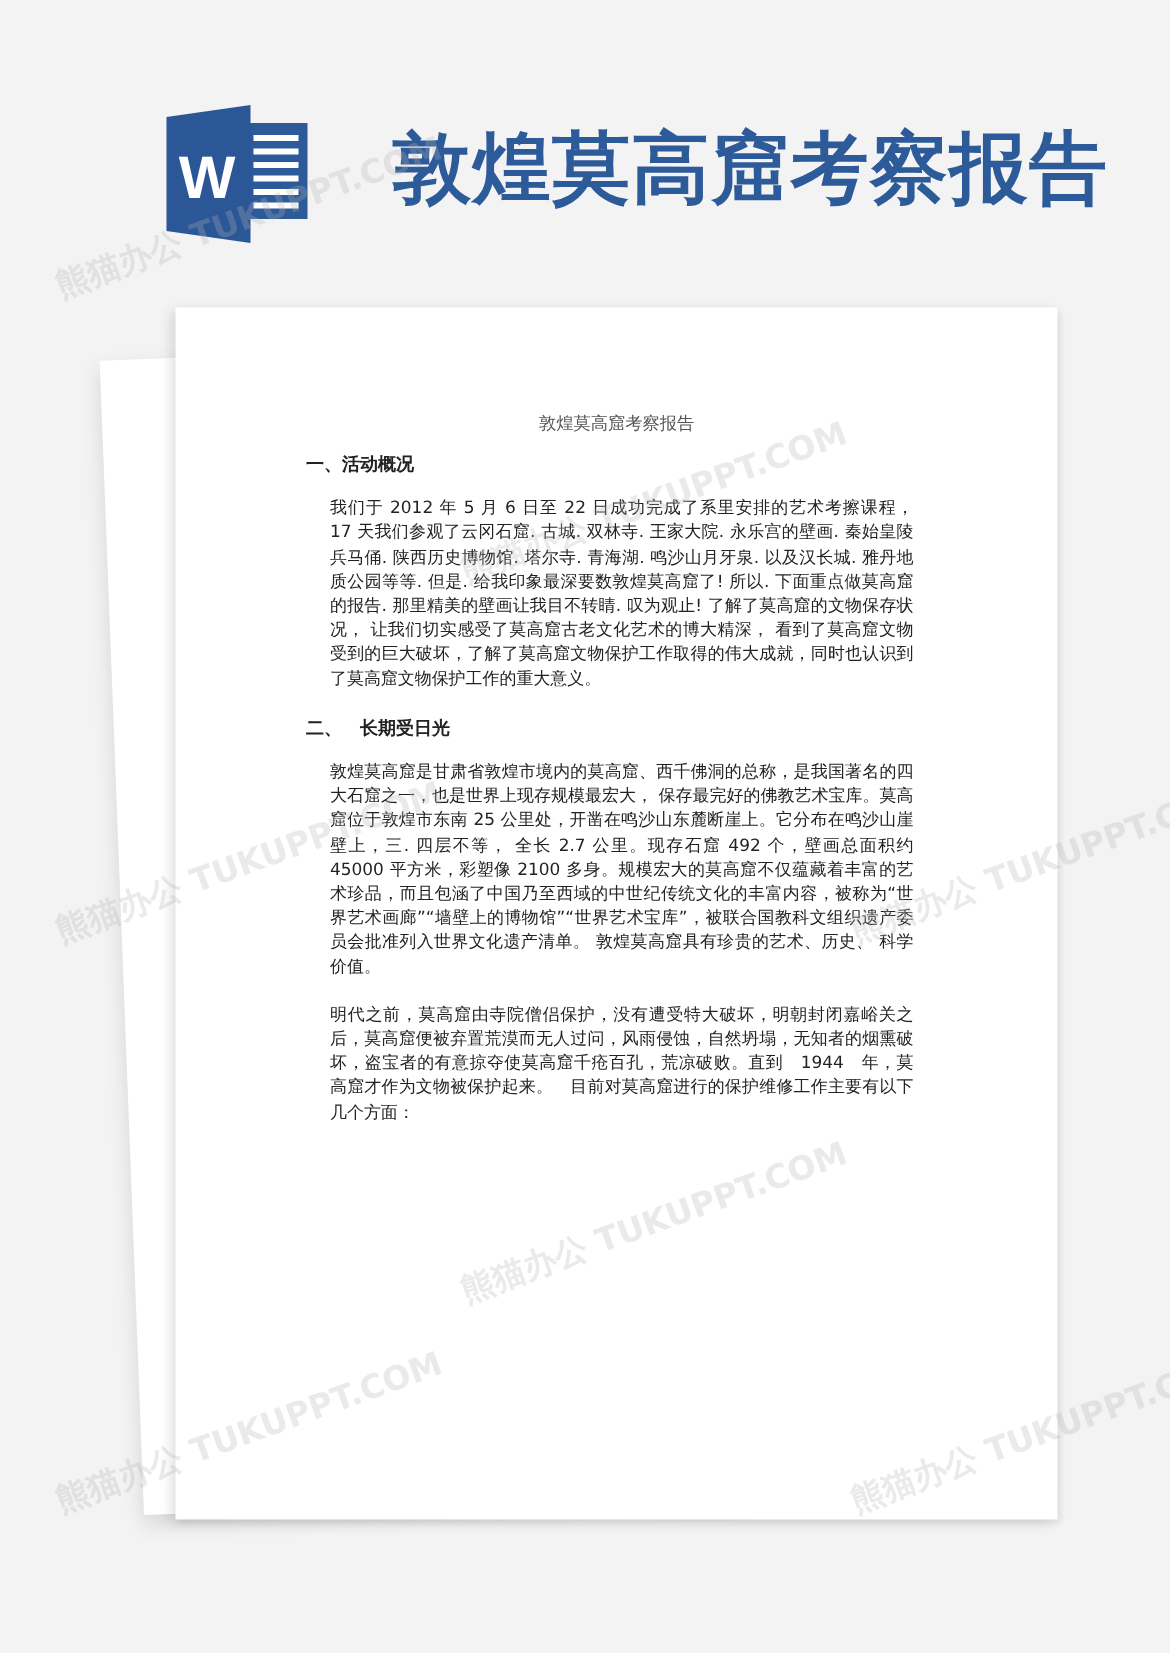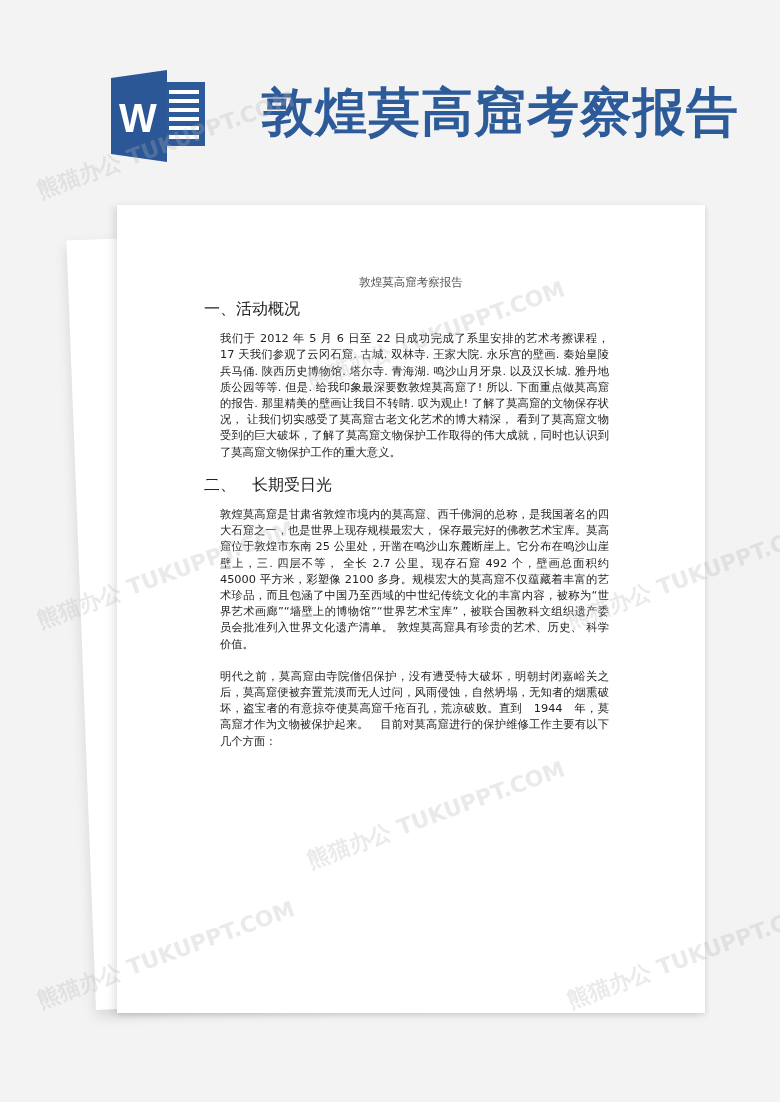--- a/index.html
+++ b/index.html
@@ -34,21 +34,21 @@
     position: absolute; left: 0; top: 70px; width: 100%;
     text-align: center;
     font-family: "DejaVu Serif", "Liberation Serif", serif;
     font-size: 11.5px; color: #555;
   }
   .content {
     position: absolute; left: 87px; top: 96px; width: 405px;
     font-size: 11.3px; line-height: 16.2px; color: #222;
   }
   .content h3 {
-    margin: 0 0 14px 0; font-size: 16px; font-weight: normal; color: #222;
+    margin: 0 0 14px 0; font-size: 12px; font-weight: bold; color: #222;
   }
   .content p { margin: 0 0 16px 16px; text-align: justify; }
   .watermark {
     position: absolute; color: rgba(180,180,180,0.28);
     font-size: 22px; font-weight: bold; transform: rotate(-20deg);
     white-space: nowrap; pointer-events: none;
     font-family: "DejaVu Sans", sans-serif;
   }
 </style>
 </head>

